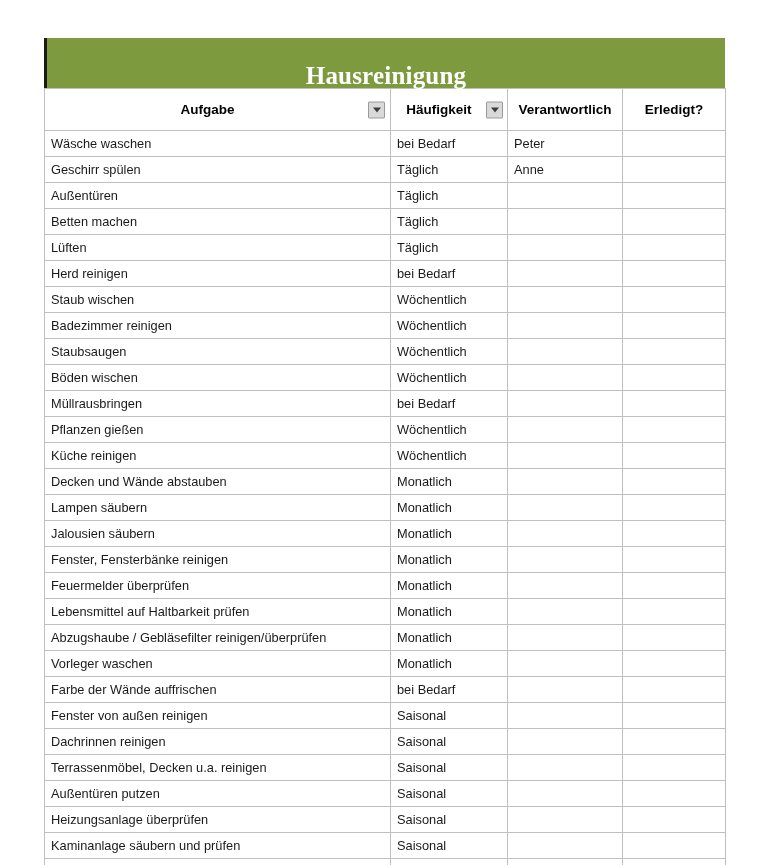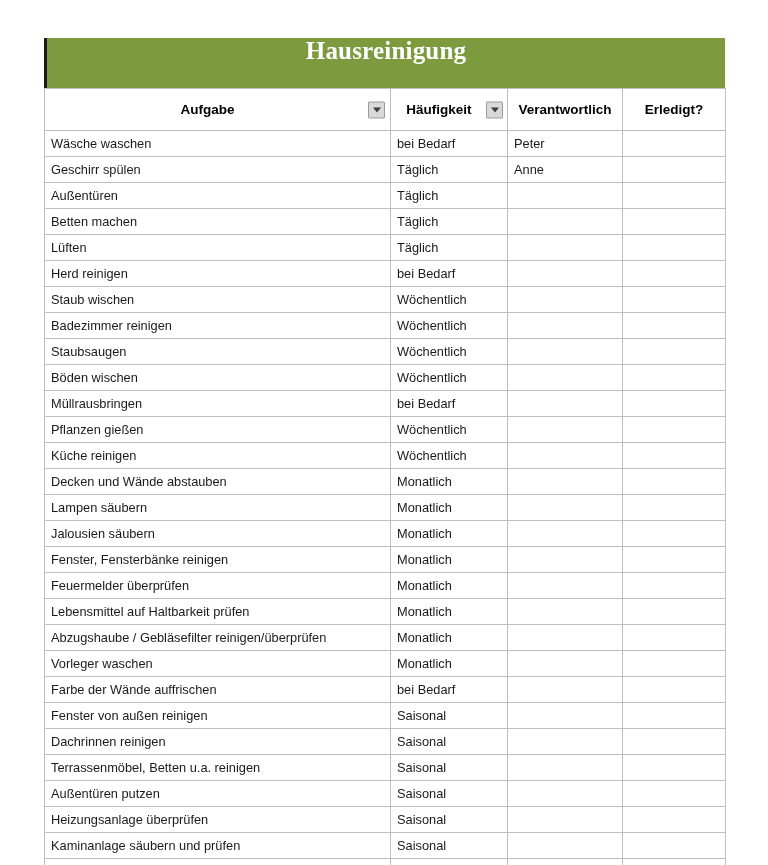--- a/index.html
+++ b/index.html
@@ -23,21 +23,21 @@
     top: 38px;
     width: 681px;
   }
 
   
   .title-bar {
     position: relative;
     height: 50px;
     background: #7d9b3e;
     display: flex;
-    align-items: flex-start;
+    align-items: flex-end;
     justify-content: center;
     border-left: 3px solid #1a1a1a;
   }
   .title-text {
     font-family: "Liberation Serif", "DejaVu Serif", serif;
     font-weight: bold;
     font-size: 25px;
     color: #ffffff;
     letter-spacing: 0.2px;
     line-height: 1;
@@ -497,21 +497,21 @@
           </td>
           <td>
             <span class="cell"></span>
           </td>
           <td>
             <span class="cell"></span>
           </td>
         </tr>
         <tr>
           <td>
-            <span class="cell">Terrassenmöbel, Betten u.a. reinigen</span>
+            <span class="cell">Terrassenmöbel, Decken u.a. reinigen</span>
           </td>
           <td>
             <span class="cell">Saisonal</span>
           </td>
           <td>
             <span class="cell"></span>
           </td>
           <td>
             <span class="cell"></span>
           </td>

